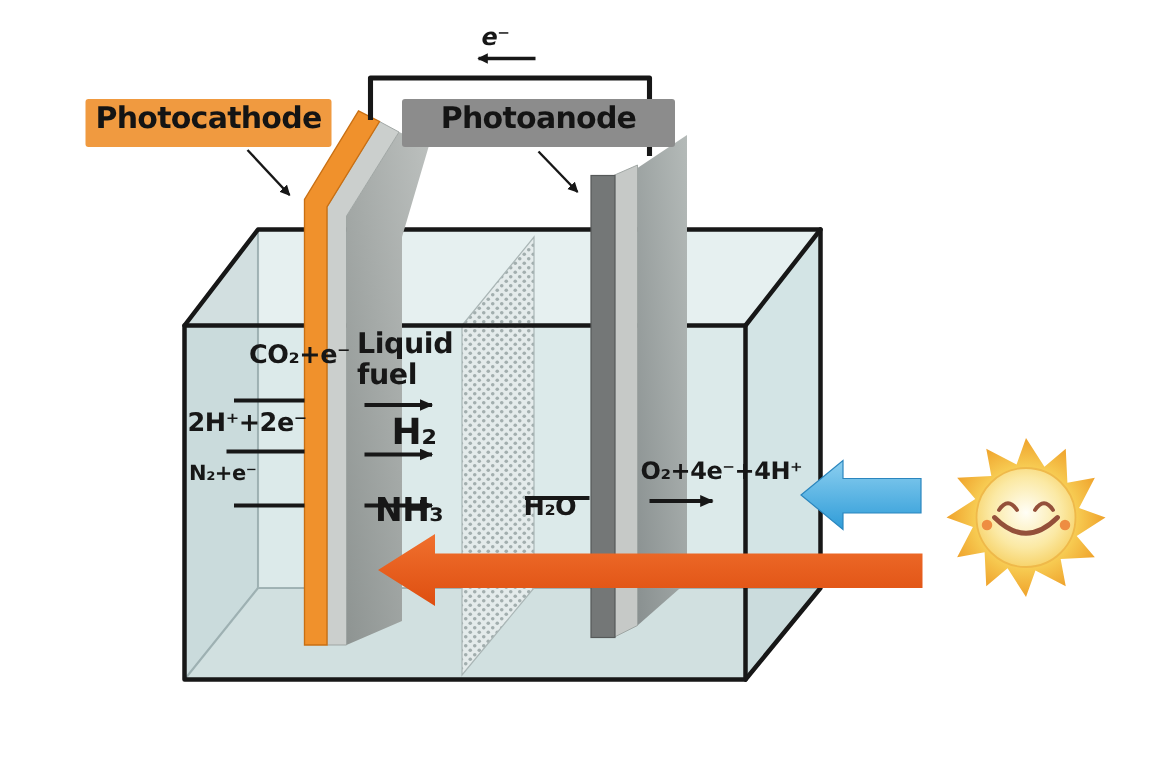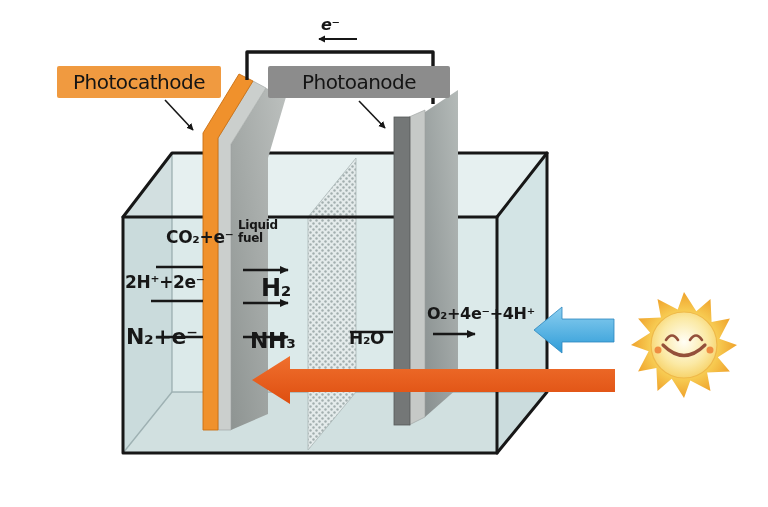--- a/index.html
+++ b/index.html
@@ -6,30 +6,30 @@
   #stage{
     position:relative;width:768px;height:507px;background:#ffffff;overflow:hidden;
     font-family:"DejaVu Sans","Liberation Sans",sans-serif;
   }
   #scene{position:absolute;left:0;top:0;}
   .lbl{
     position:absolute;font-weight:bold;color:#171717;letter-spacing:-0.3px;
     white-space:pre-line;line-height:1.08;
   }
   .electrode-tag{
-    position:absolute;display:flex;align-items:center;justify-content:center;
-    font-weight:normal;font-size:20px;color:#141414;border-radius:2px;letter-spacing:-0.5px;
+    position:absolute;display:flex;align-items:flex-start;justify-content:center;
+    font-weight:bold;font-size:20px;color:#141414;border-radius:2px;letter-spacing:-0.5px;
   }
   .tag-cathode{left:57px;top:66px;width:164px;height:32px;background:#F09A40;}
   .tag-anode{left:268px;top:66px;width:182px;height:32px;background:#8C8C8C;}
   .e-label{left:321px;top:16px;font-size:16px;font-style:italic;}
   .t-co2{left:126px;top:228px;font-size:17px;padding-left:40px;}
   .t-2h{left:125px;top:273px;font-size:17px;}
-  .t-n2{left:126px;top:309px;font-size:22px;margin-top:16px;}
-  .t-liqfuel{left:238px;top:219px;font-size:12px;width:66px;}
+  .t-n2{left:126px;top:309px;font-size:14px;}
+  .t-liqfuel{left:238px;top:219px;font-size:19px;width:66px;}
   .t-h2{left:261px;top:276px;font-size:24px;}
   .t-nh3{left:250px;top:308px;font-size:22px;margin-top:21px;}
   .t-h2o{left:349px;top:305px;font-size:17px;margin-top:24px;}
   .t-o2{left:427px;top:305px;font-size:16px;text-align:right;}
 </style>
 </head>
 <body>
 
 <div id="stage">
 

